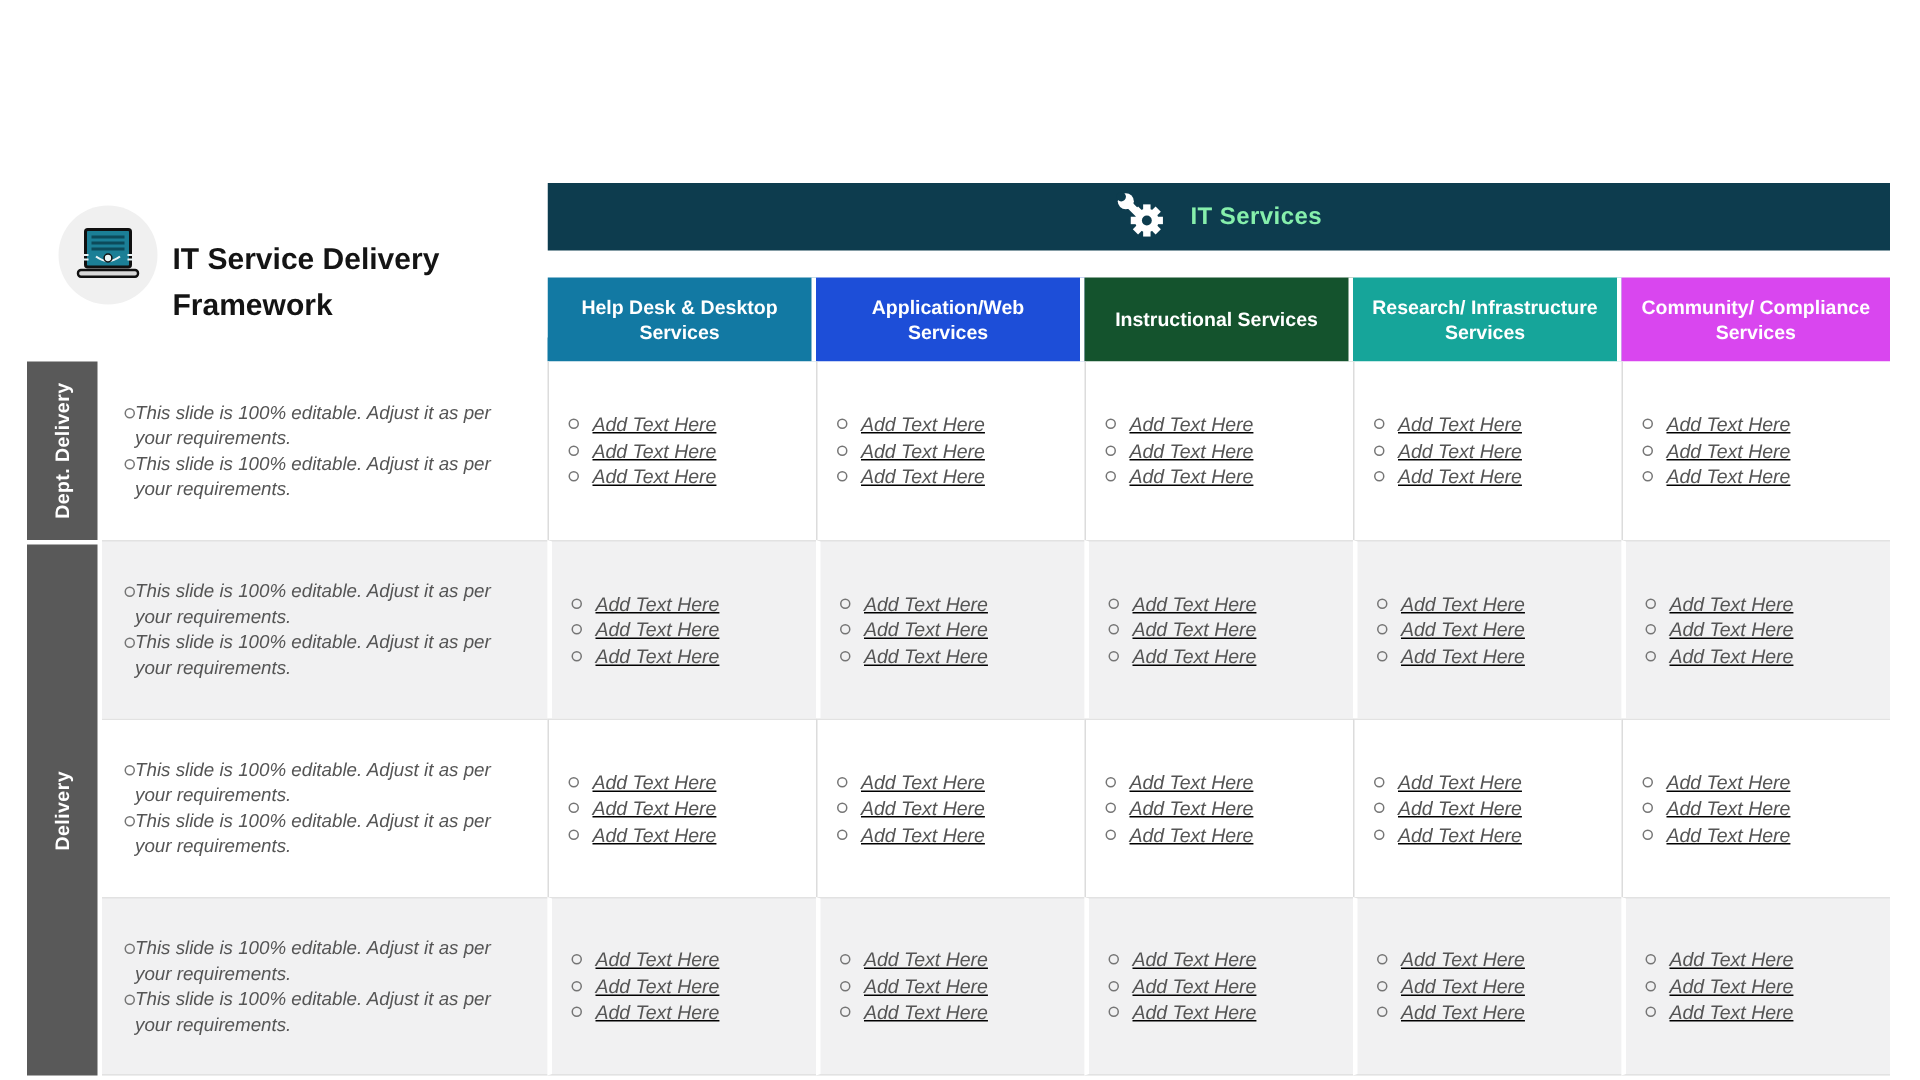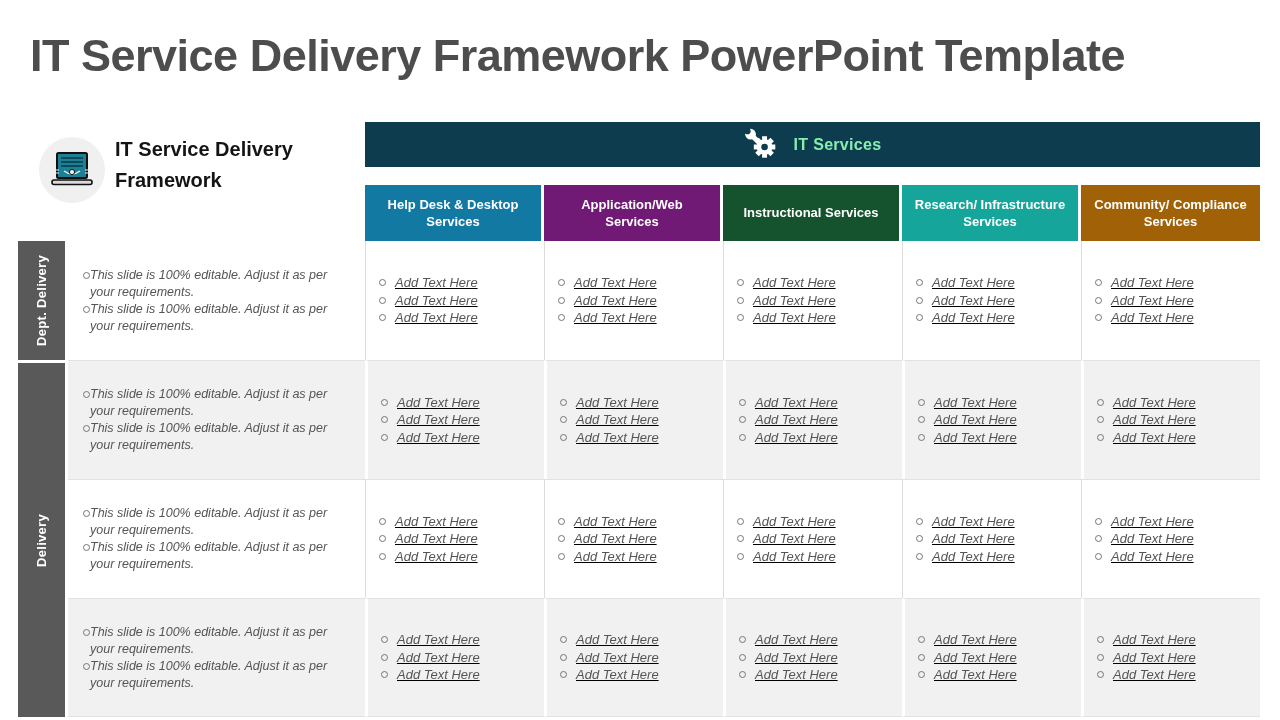--- a/index.html
+++ b/index.html
@@ -16,21 +16,21 @@
   .table-wrap { position:absolute; left:18px; top:122px; width:1242px; }
 
   
   .hdr { display:flex; width:100%; }
   .corner { width:347px; flex:none; position:relative; height:103px; background:#fff; }
   .icon-circle {
     position:absolute; left:21px; top:15px; width:66px; height:66px;
     border-radius:50%; background:#f0f0f0; display:flex; align-items:center; justify-content:center;
   }
   .fw-title {
-    position:absolute; left:97px; top:12px; width:232px;
+    position:absolute; left:97px; top:36px; width:232px;
     font-size:20px; font-weight:bold; color:#141414; line-height:31px;
   }
   .hdr-right { flex:1; display:flex; flex-direction:column; }
   .band {
     height:45px; background:#0d3c4e; color:#86efac; display:flex;
     align-items:center; justify-content:center; gap:13px;
     font-size:16px; font-weight:bold; letter-spacing:0.3px; margin-bottom:2px;
   }
   .col-heads { display:flex; height:56px;margin-top:16px; }
   .col-head {
@@ -71,21 +71,20 @@
     margin-top:5px; background:transparent;
   }
   .txt { font-style:italic; color:#555555; }
   .desc .txt { font-size:12.5px; line-height:17px; margin-left:0; max-width:252px; }
   .data .txt { font-size:13px;   line-height:17.5px; margin-left:9px; white-space:nowrap; }
 </style>
 </head>
 <body>
 
 <div class="slide">
-  <h1 class="main-title">IT Service Delivery Framework PowerPoint Template</h1>
 
   <div class="table-wrap">
 
     <div class="hdr">
       <div class="corner">
         <div class="icon-circle">
           <svg width="50" height="42" viewBox="0 0 50 42">
             <rect x="10" y="4" width="30" height="25" rx="1.5" fill="#1b7f96" stroke="#101010" stroke-width="2"></rect>
             <line x1="14" y1="9" x2="36" y2="9" stroke="#0c4a5a" stroke-width="2"></line>
             <line x1="14" y1="13" x2="36" y2="13" stroke="#0c4a5a" stroke-width="2"></line>
@@ -115,24 +114,24 @@
               <rect x="21.5" y="10" width="6" height="7" transform="rotate(270 24.5 23)"></rect>
               <rect x="21.5" y="10" width="6" height="7" transform="rotate(315 24.5 23)"></rect>
               <circle cx="24.5" cy="23" r="9.5"></circle>
             </g>
             <circle cx="24.5" cy="23" r="4" fill="#0d3c4e"></circle>
           </svg>
           <span>IT Services</span>
         </div>
         <div class="col-heads">
           <div class="col-head" style="background: rgb(18, 121, 163);">Help Desk &amp; Desktop Services</div>
-          <div class="col-head" style="background: #701a75;">Application/Web Services</div>
+          <div class="col-head" style="background: #1d4ed8;">Application/Web Services</div>
           <div class="col-head" style="background: #14532d;">Instructional Services</div>
           <div class="col-head" style="background: rgb(22, 165, 154);">Research/ Infrastructure Services</div>
-          <div class="col-head" style="background: #a16207;">Community/ Compliance Services</div>
+          <div class="col-head" style="background: #d946ef;">Community/ Compliance Services</div>
         </div>
       </div>
     </div>
 
     <div class="t-body" id="tbody">
       <div class="lbl lbl-1" style="background: rgb(89, 89, 89);">
         <span class="vtext">Dept. Delivery</span>
       </div>
       <div class="lbl lbl-2" style="background: rgb(89, 89, 89);">
         <span class="vtext">Delivery</span>

